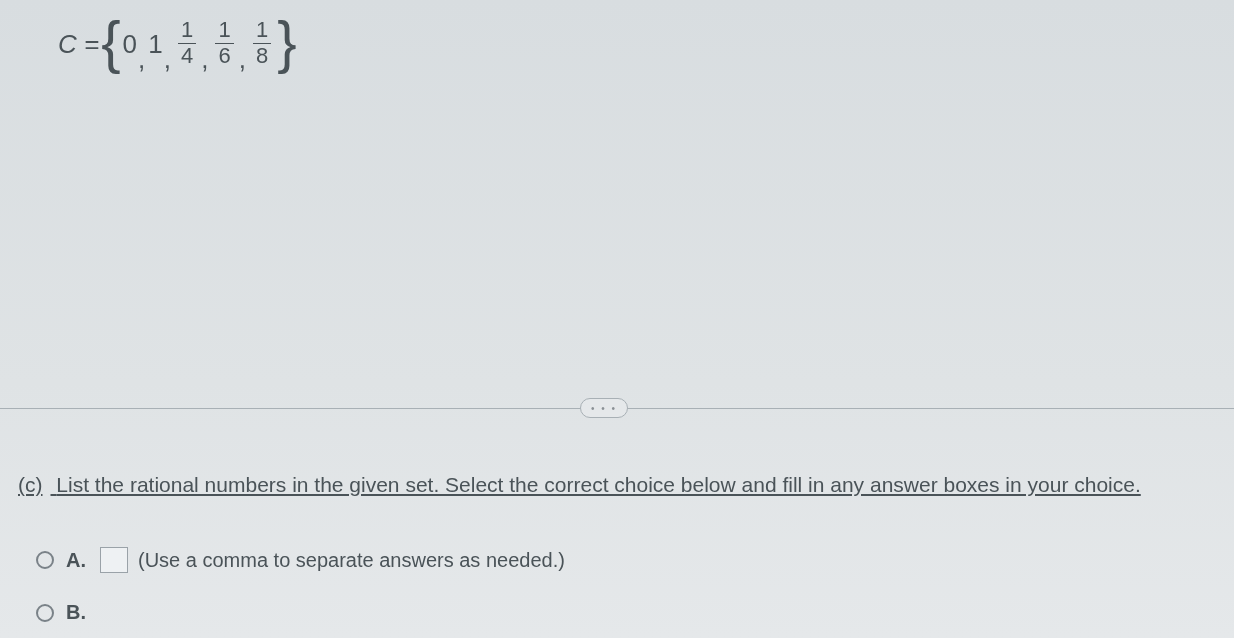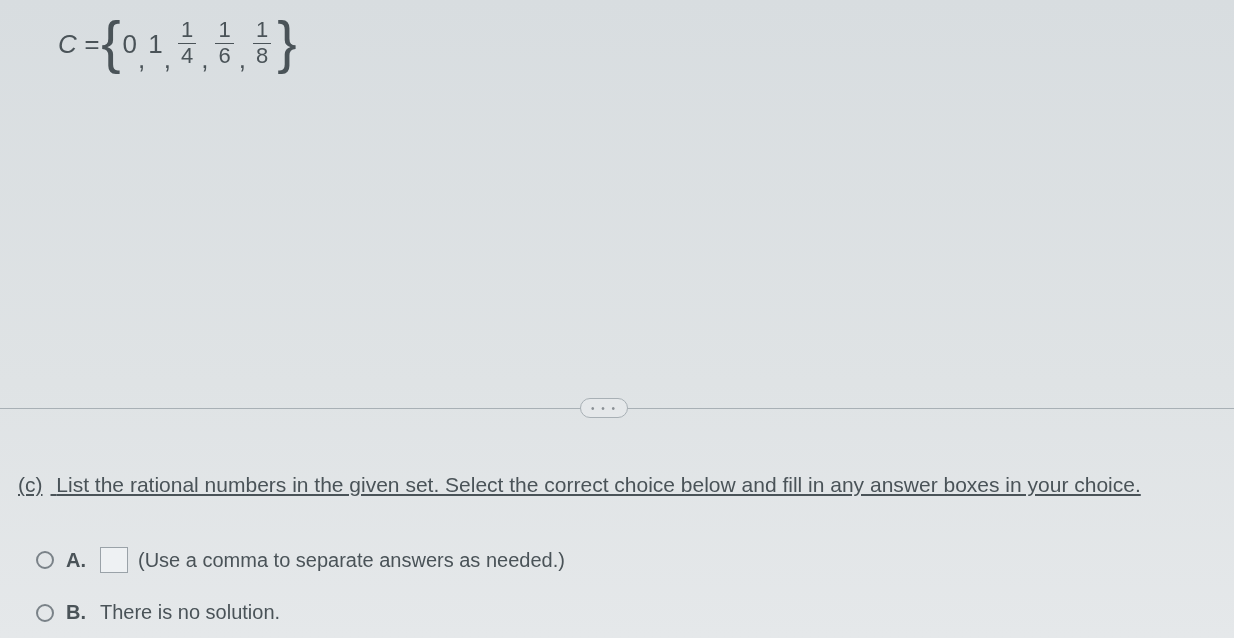--- a/index.html
+++ b/index.html
@@ -192,16 +192,15 @@
   <div class="choices">
     <div class="choice-row">
       <div class="radio"></div>
       <span class="choice-label">A.</span>
       <div class="answer-box"></div>
       <span class="choice-text">(Use a comma to separate answers as needed.)</span>
     </div>
     <div class="choice-row">
       <div class="radio"></div>
       <span class="choice-label">B.</span>
-      <span class="choice-text">There is no solution.</span>
     </div>
   </div>
 </div>
 
 </body></html>

